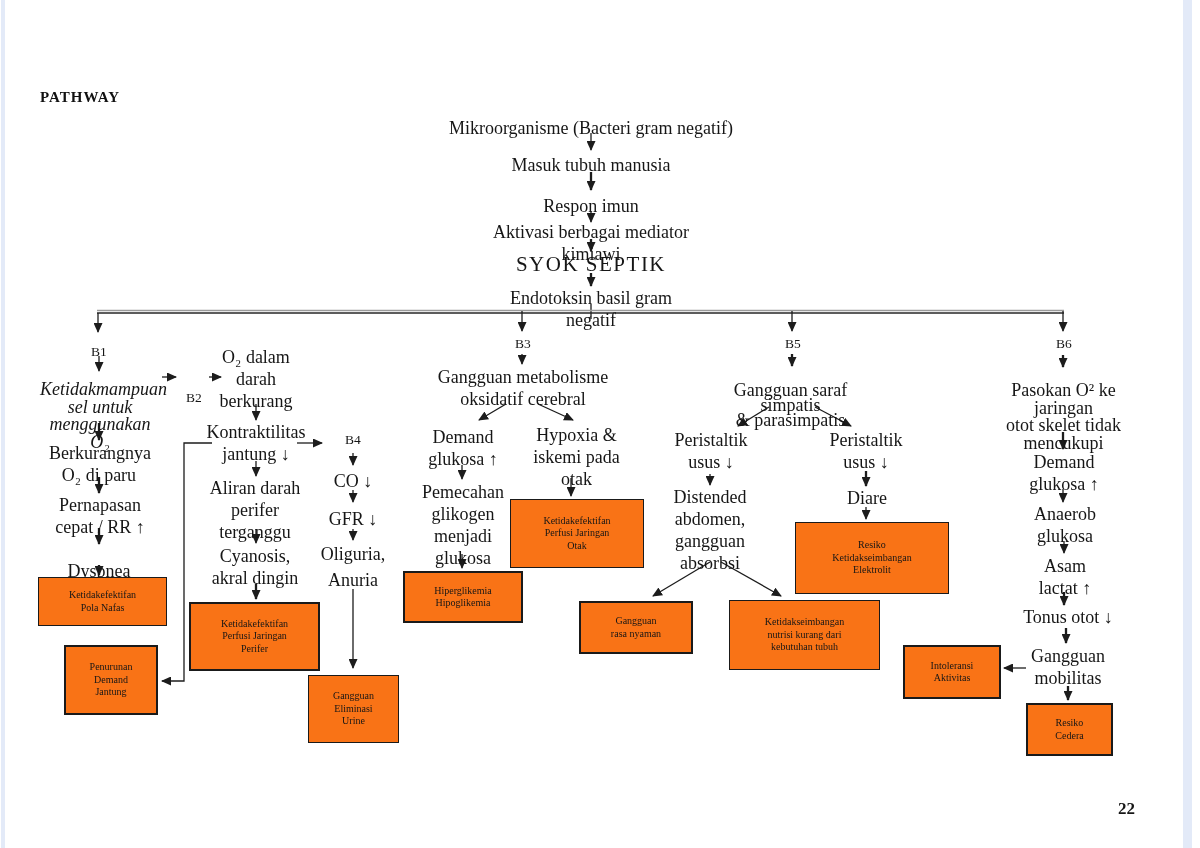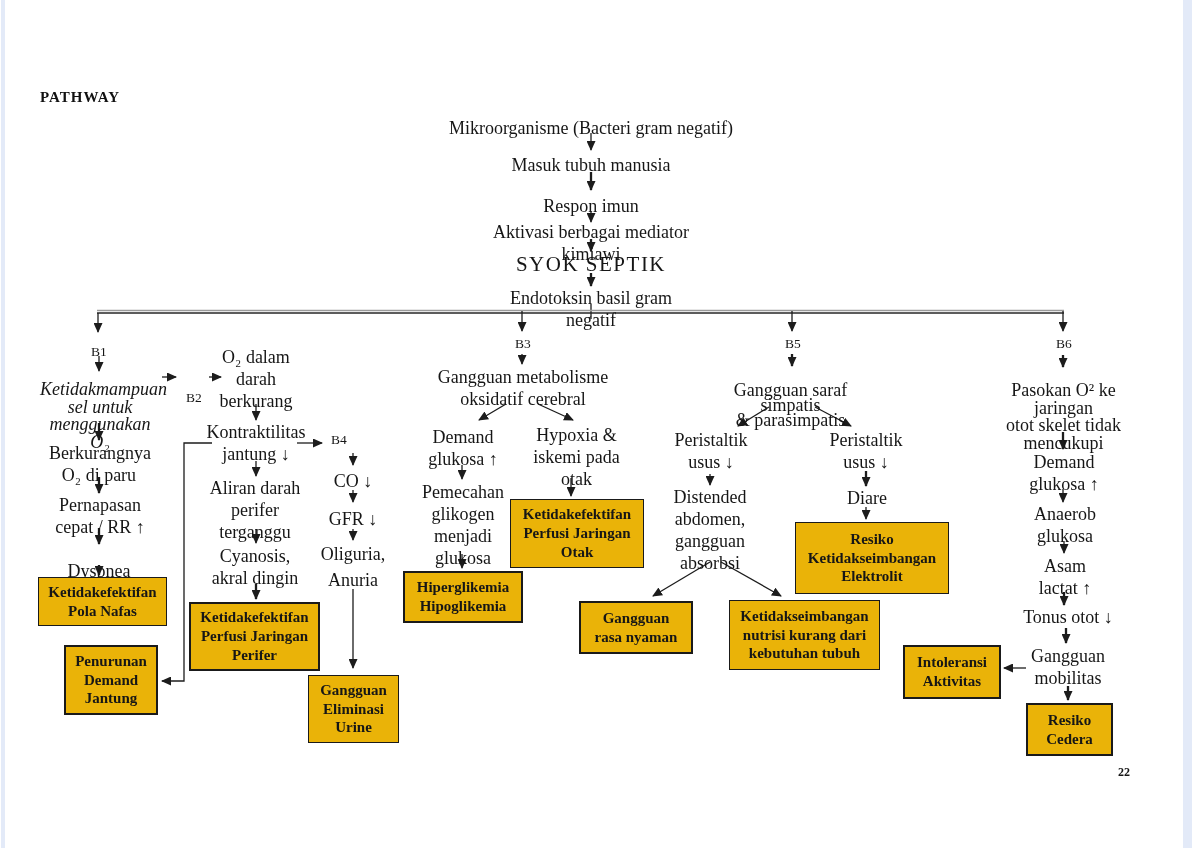--- a/index.html
+++ b/index.html
@@ -8,38 +8,38 @@
     font-family:"Liberation Serif","DejaVu Serif",serif;color:#161616;
     overflow:hidden;
   }
   .edge-strip{position:absolute;top:0;bottom:0;background:#e3eaf8;}
   .edge-left{left:1px;width:4px;}
   .edge-right{left:1183px;width:9px;}
   .title{
     position:absolute;left:40px;top:89px;font-size:15px;font-weight:bold;
     letter-spacing:1px;color:#111;
   }
-  .pageno{position:absolute;left:1118px;top:765px;font-size:12px;font-weight:bold;}
+  .pageno{position:absolute;left:1118px;top:799px;font-size:17px;font-weight:bold;}
   svg.connectors{position:absolute;left:0;top:0;pointer-events:none;}
   .ln{stroke:#1c1c1c;stroke-width:1.3;fill:none;}
   .thick{stroke-width:2.3;}
   .grayln{stroke:#9a9a9a;stroke-width:1.5;}
   .mainln{stroke:#262626;stroke-width:1.7;}
   .node{
     position:absolute;font-size:18px;line-height:1.22;text-align:center;
     white-space:pre-line;
   }
   .tight{line-height:0.98;}
   .overlap{line-height:0.82;}
   .big{font-size:21px;letter-spacing:1.5px;}
   .blabel{font-size:13.5px;}
   .box{
-    position:absolute;border:1.5px solid #1a1a1a;background:#eab308;
+    position:absolute;border:1.5px solid #1a1a1a;background:#f97316;
     display:flex;align-items:center;justify-content:center;
-    font-size:15px;line-height:1.25;text-align:center;white-space:pre-line;font-weight:bold;
+    font-size:10px;line-height:1.25;text-align:center;white-space:pre-line;
   }
   .bthick{border-width:2px;}
 </style>
 </head>
 <body>
 
 <div class="edge-strip edge-left"></div>
 <div class="edge-strip edge-right"></div>
 
 <svg class="connectors" width="1200" height="848">
@@ -142,21 +142,21 @@
 jantung ↓</div>
 <div class="node" style="left:209px;top:478px;width:92px;">Aliran darah
 perifer
 terganggu</div>
 <div class="node" style="left:206px;top:546px;width:98px;">Cyanosis,
 akral dingin</div>
 <div class="box bthick" style="left:189px;top:602px;width:127px;height:65px;">Ketidakefektifan
 Perfusi Jaringan
 Perifer</div>
 
-<div class="node blabel" style="left:325px;top:432px;width:28px;">B4</div>
+<div class="node blabel" style="left:339px;top:432px;width:28px;">B4</div>
 <div class="node" style="left:325px;top:471px;width:56px;">CO ↓</div>
 <div class="node" style="left:323px;top:509px;width:60px;">GFR ↓</div>
 <div class="node" style="left:313px;top:544px;width:80px;">Oliguria,</div>
 <div class="node" style="left:313px;top:570px;width:80px;">Anuria</div>
 <div class="box" style="left:308px;top:675px;width:89px;height:66px;">Gangguan
 Eliminasi
 Urine</div>
 
 <div class="node blabel" style="left:508px;top:336px;width:30px;">B3</div>
 <div class="node" style="left:437px;top:367px;width:172px;">Gangguan metabolisme

